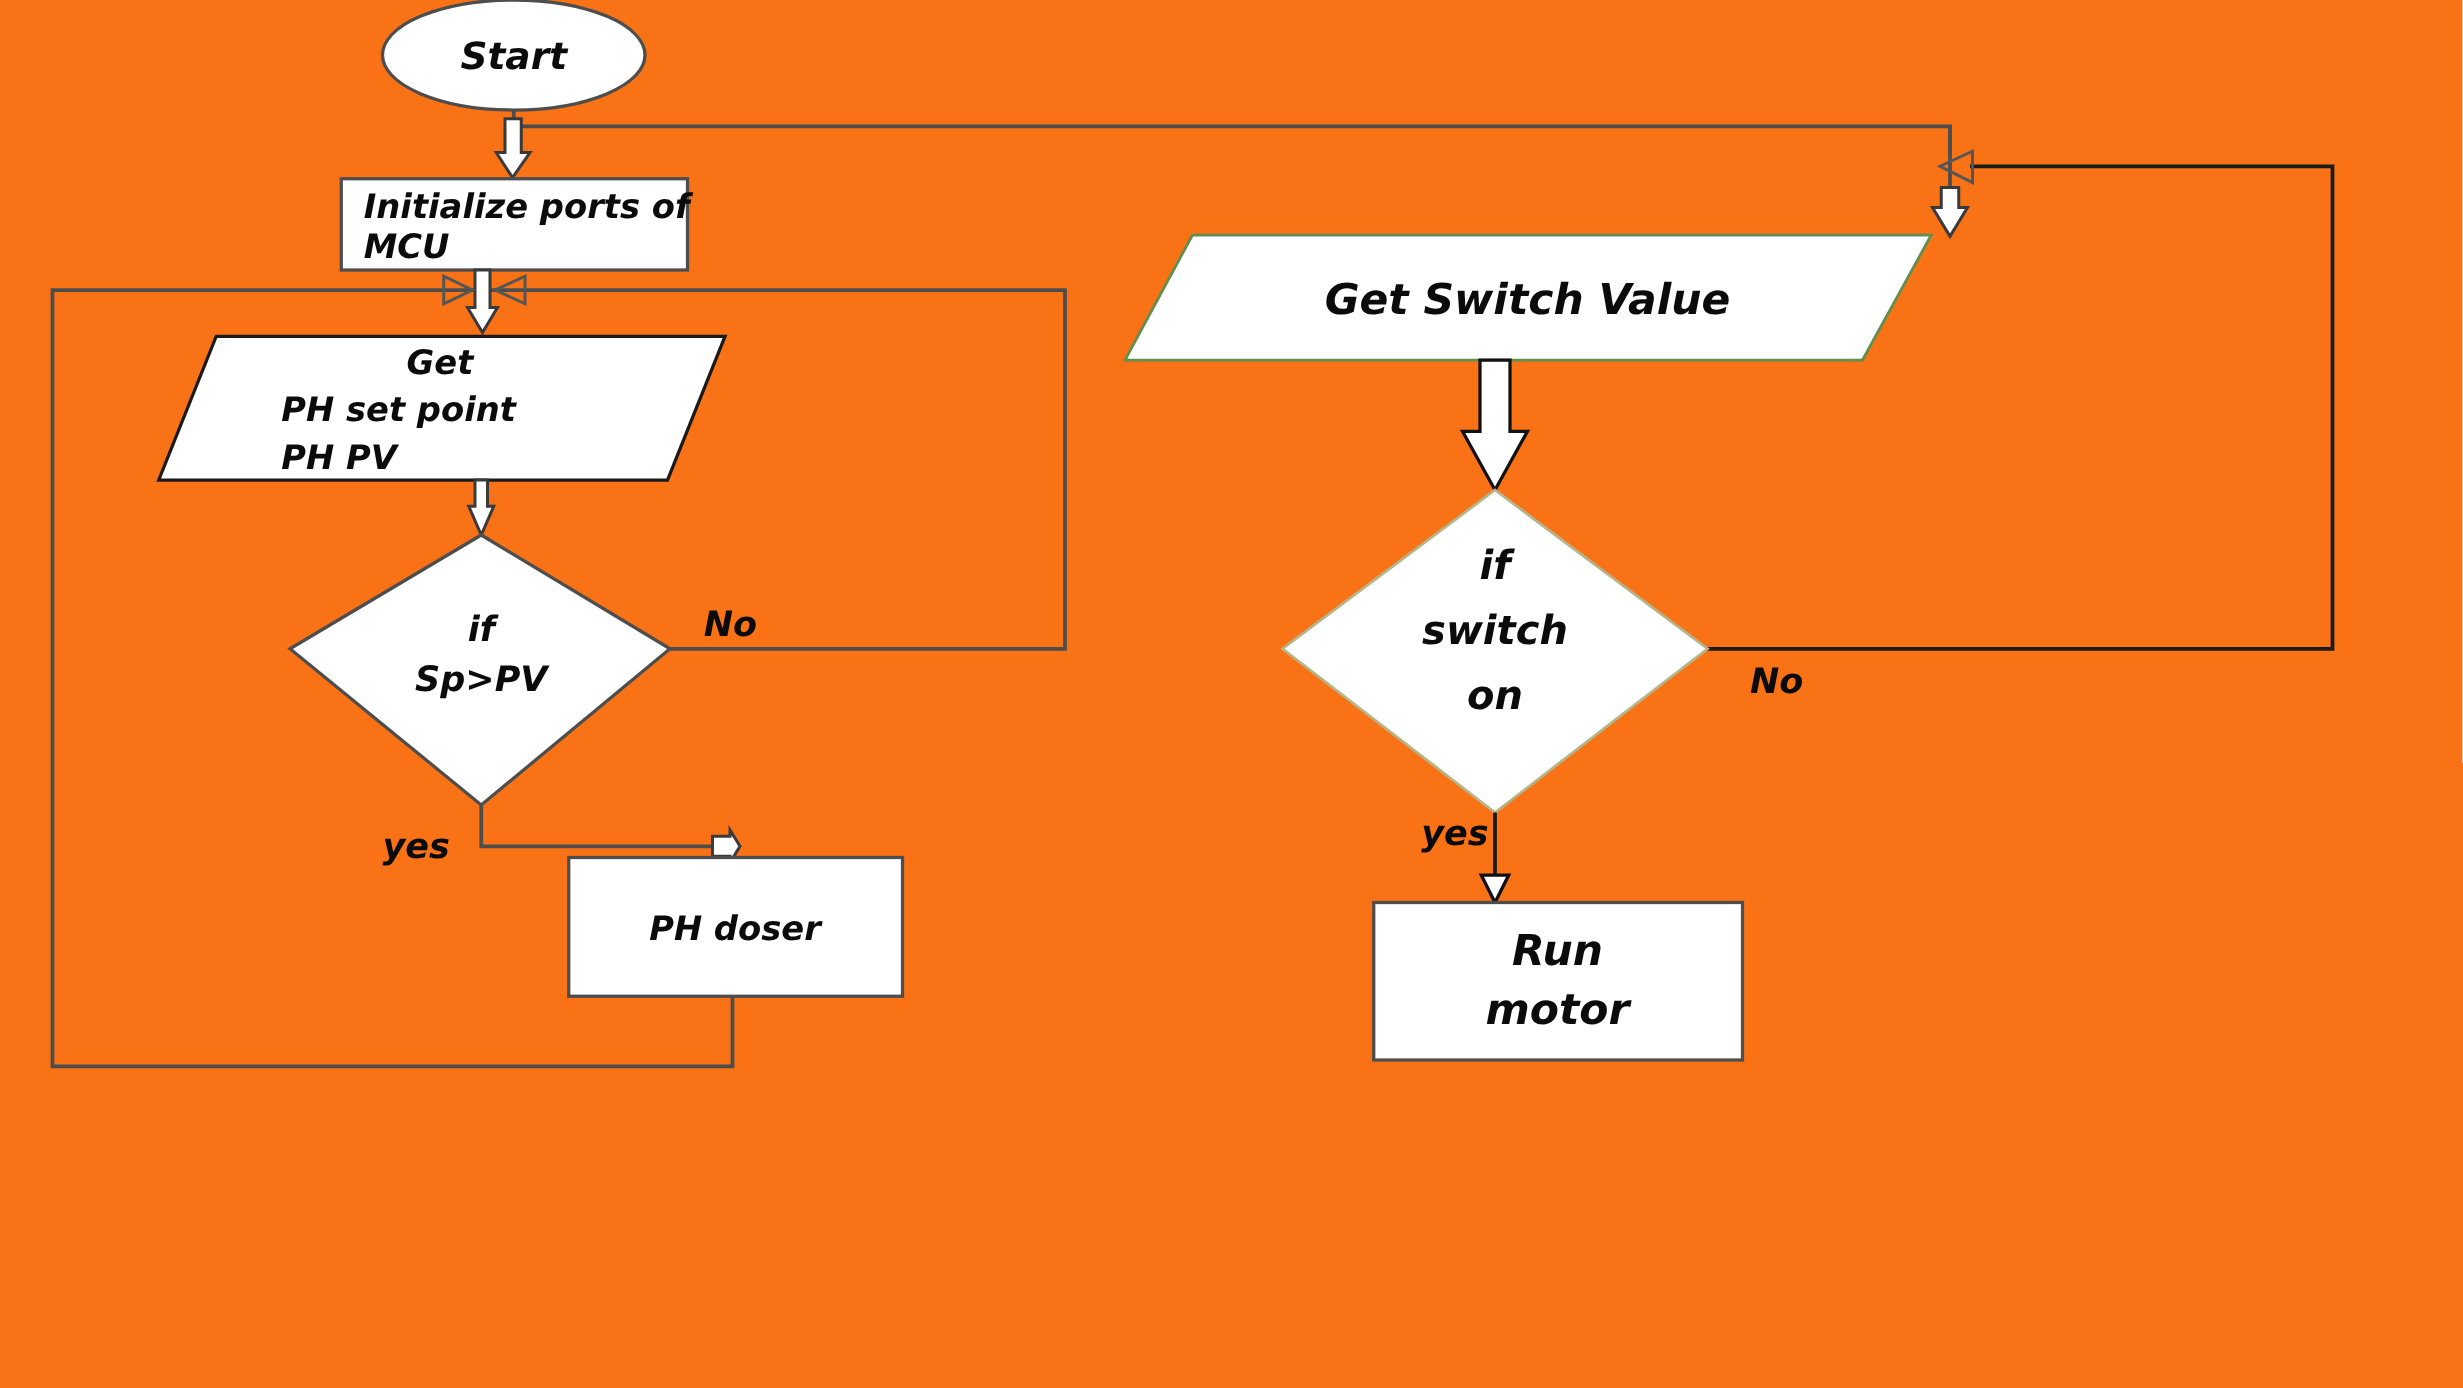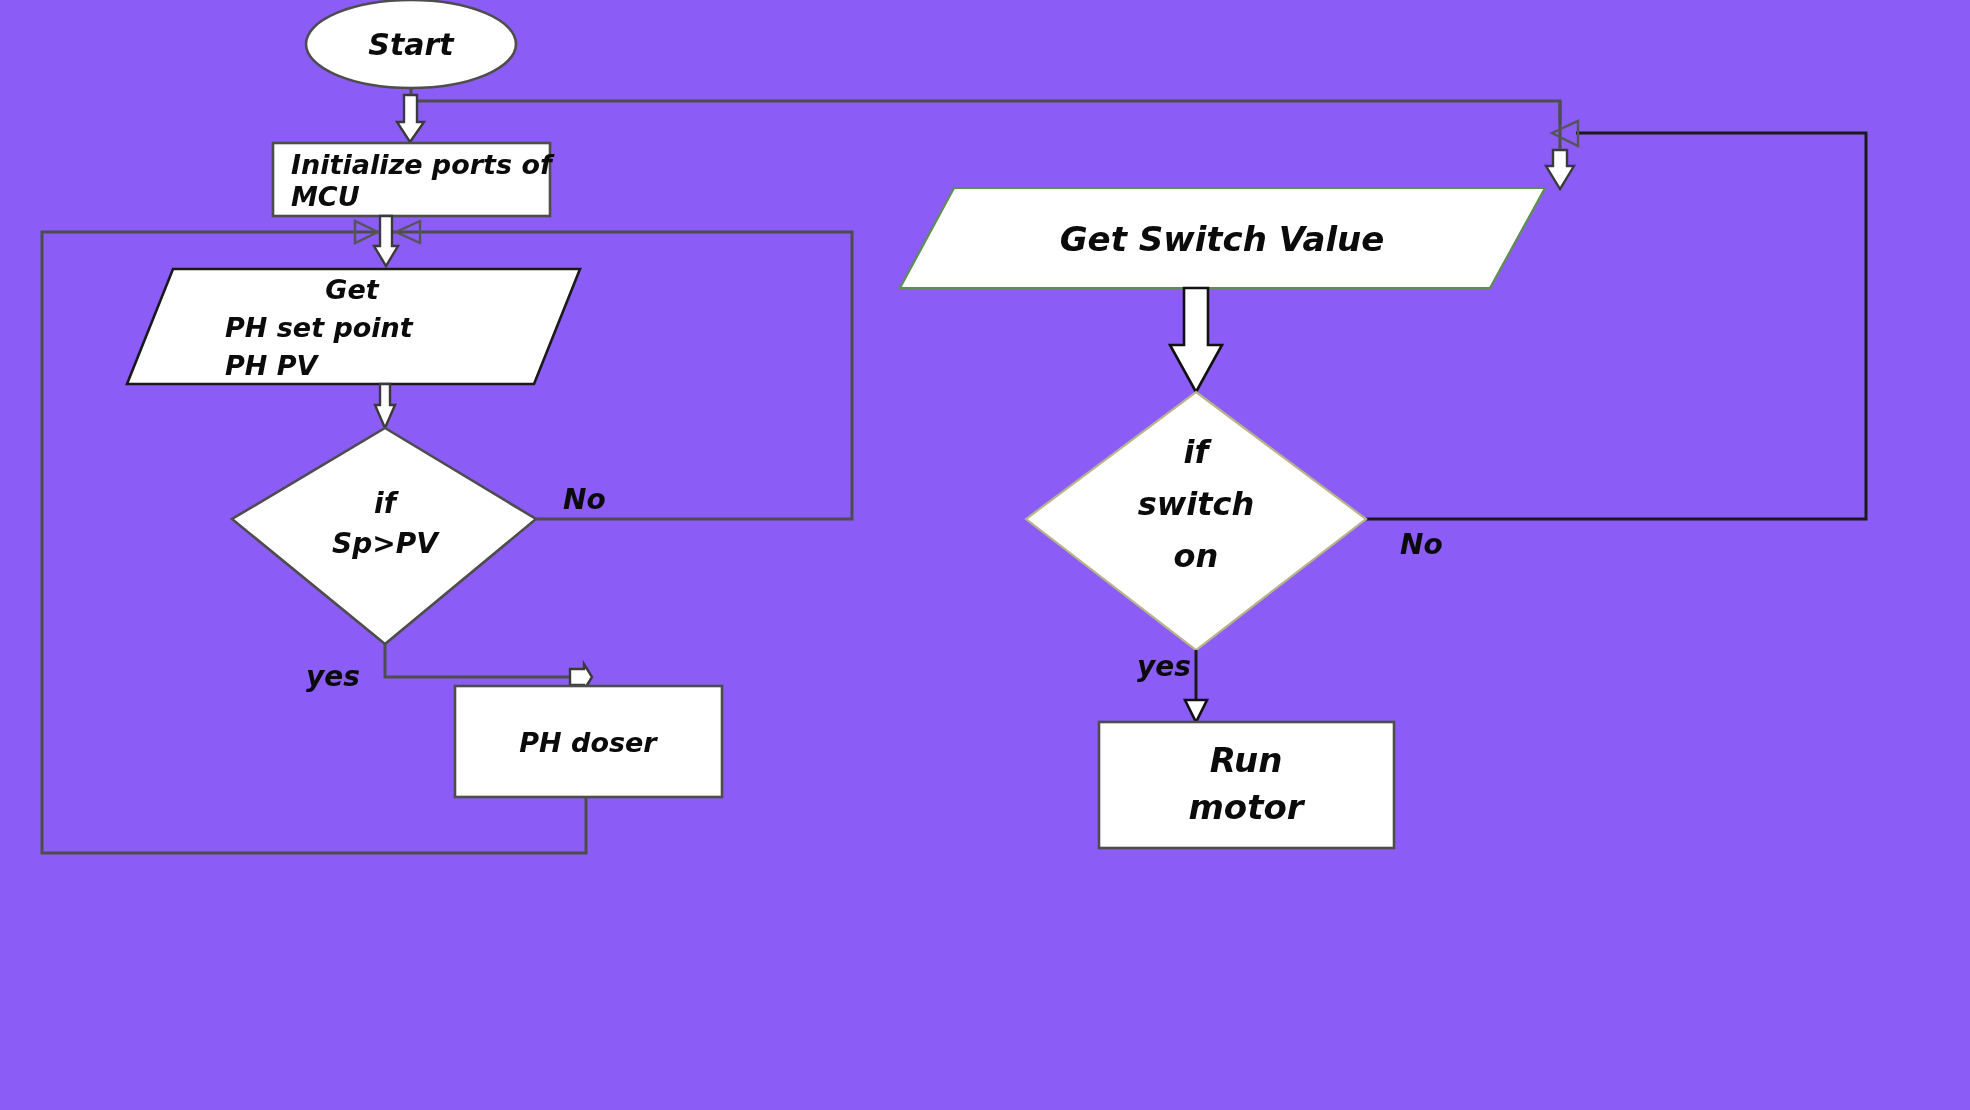--- a/index.html
+++ b/index.html
@@ -7,21 +7,21 @@
     padding: 0;
     background: #ffffff;
   }
   body {
     font-family: "DejaVu Sans", sans-serif;
   }
   #canvas {
     position: relative;
     width: 1970px;
     height: 1110px;
-    background: #8b5cf6;
+    background: #f97316;
     overflow: hidden;
   }
   svg#flow {
     position: absolute;
     left: 0;
     top: 0;
     width: 1970px;
     height: 1110px;
   }
   .node-text {

